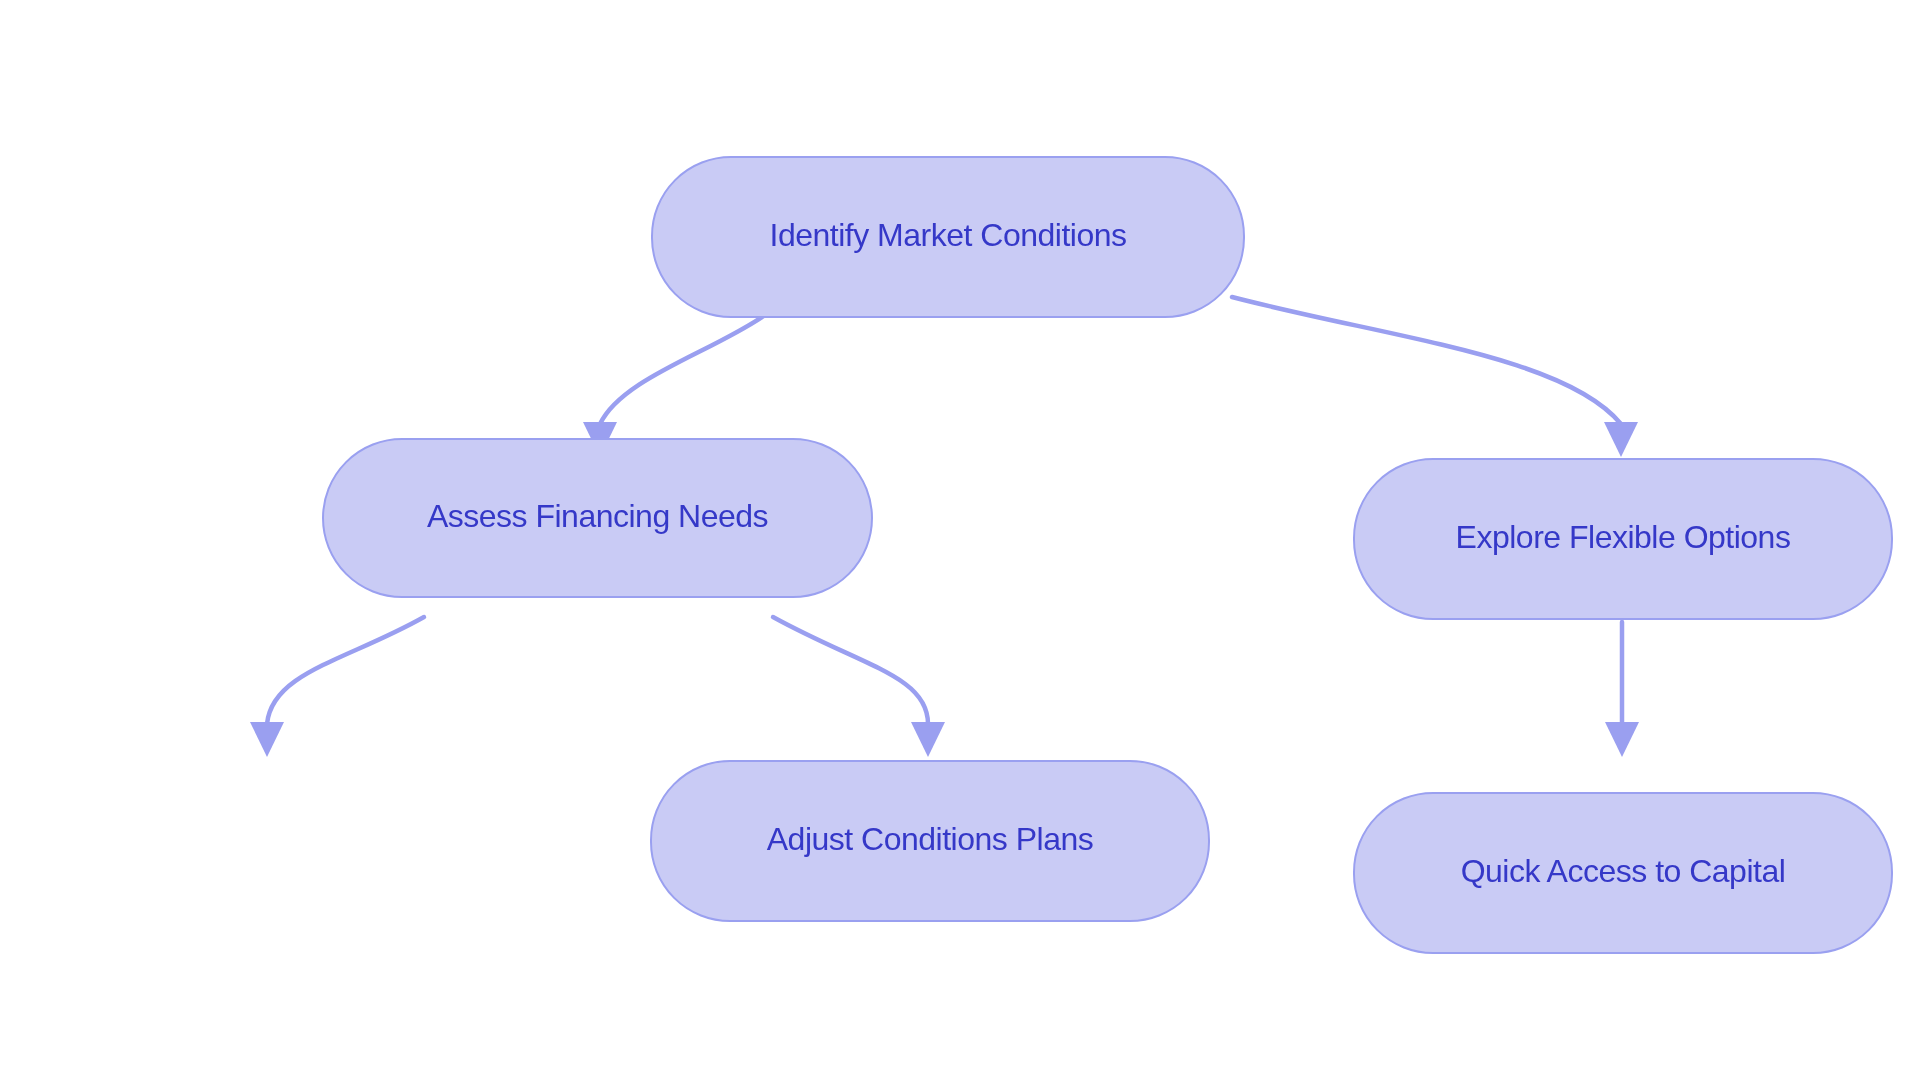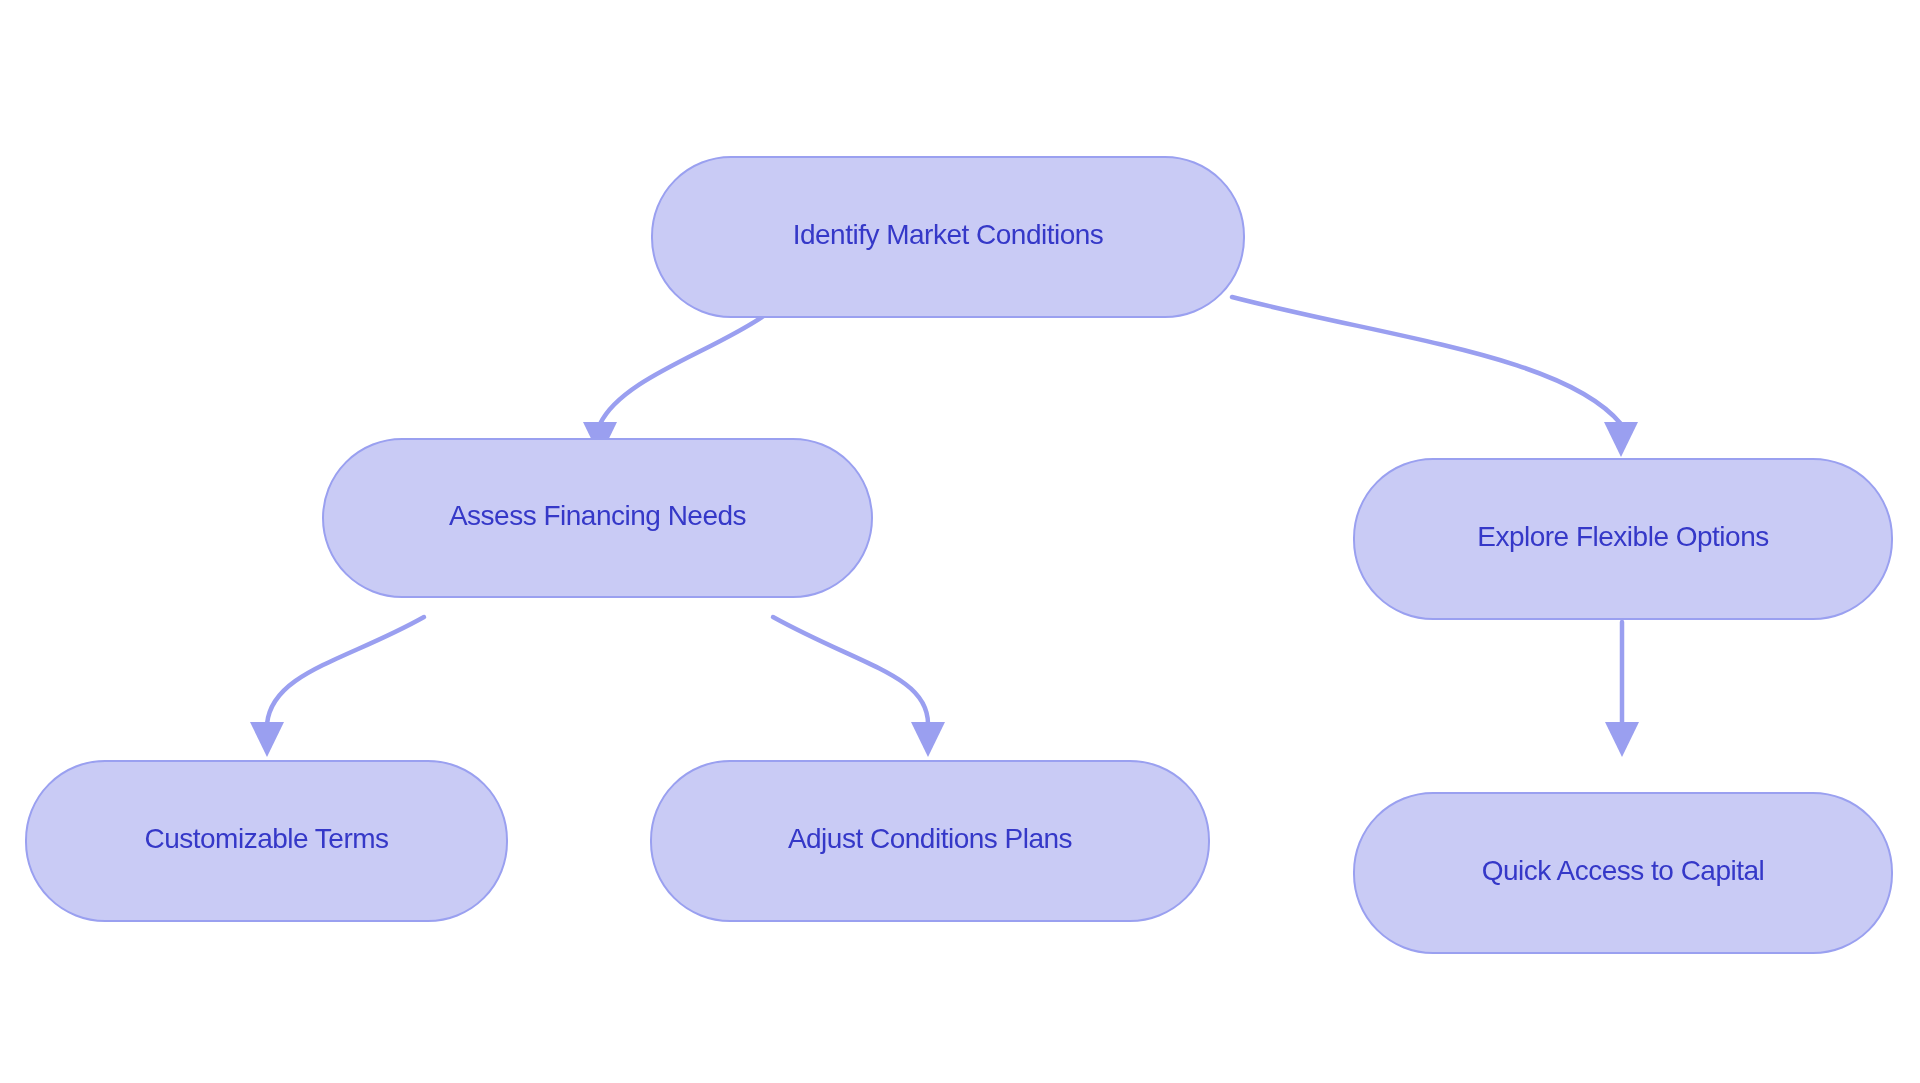--- a/index.html
+++ b/index.html
@@ -37,21 +37,21 @@
     box-sizing: border-box;
     background: var(--node-fill, #c9cbf5);
     border: 2.5px solid var(--node-border, #9aa0f0);
     border-radius: 80px;
     display: flex;
     align-items: center;
     justify-content: center;
   }
   .node-label {
     color: var(--node-text, #3538c8);
-    font-size: 28px;
+    font-size: 32px;
     letter-spacing: -0.5px;
     white-space: nowrap;
     line-height: 1;
     padding-bottom: 4px;
   }
   
   #n-identify  { left: 651px;  top: 156px; width: 594px; height: 162px; }
   #n-assess    { left: 322px;  top: 438px; width: 551px; height: 160px; }
   #n-explore   { left: 1353px; top: 458px; width: 540px; height: 162px; }
   #n-terms     { left: 25px;   top: 760px; width: 483px; height: 162px; }
@@ -86,23 +86,20 @@
   </div>
 
   <div class="node" id="n-assess">
     <span class="node-label">Assess Financing Needs</span>
   </div>
 
   <div class="node" id="n-explore">
     <span class="node-label">Explore Flexible Options</span>
   </div>
 
-  <div class="node" id="n-terms">
-    <span class="node-label">Customizable Terms</span>
-  </div>
 
   <div class="node" id="n-repayment">
     <span class="node-label">Adjust Conditions Plans</span>
   </div>
 
   <div class="node" id="n-capital">
     <span class="node-label">Quick Access to Capital</span>
   </div>
 
 </div>

